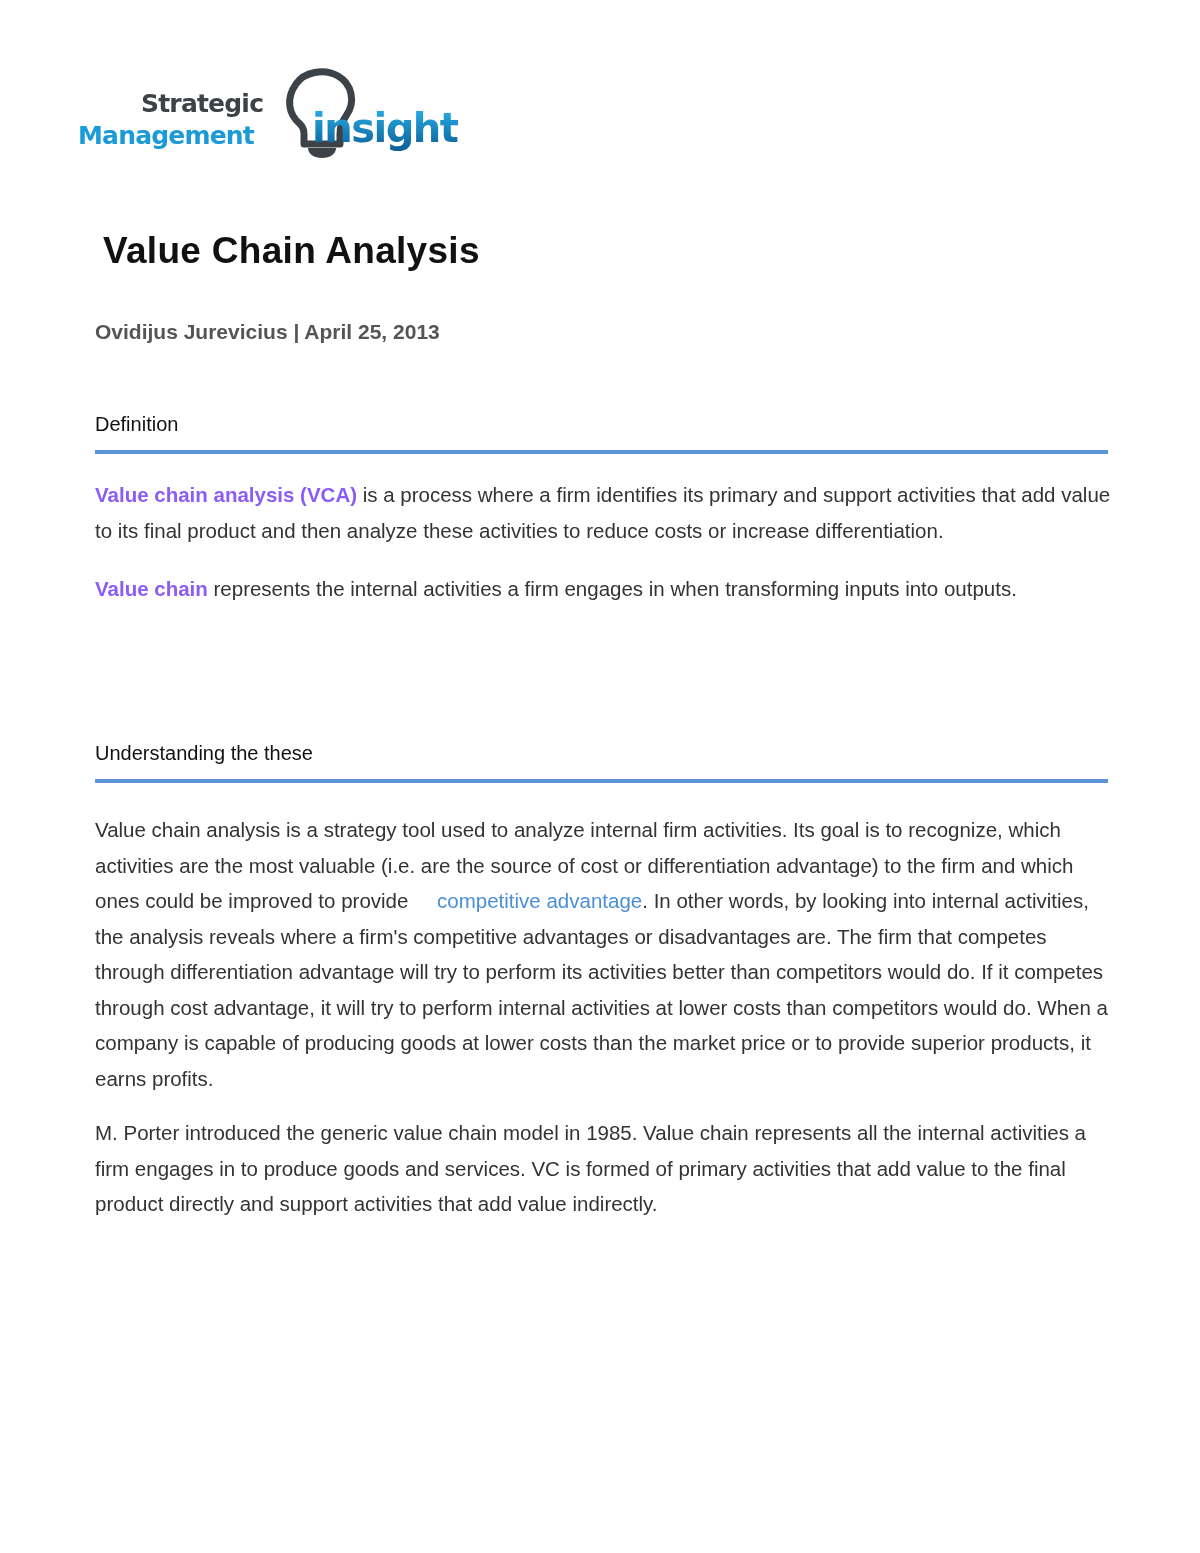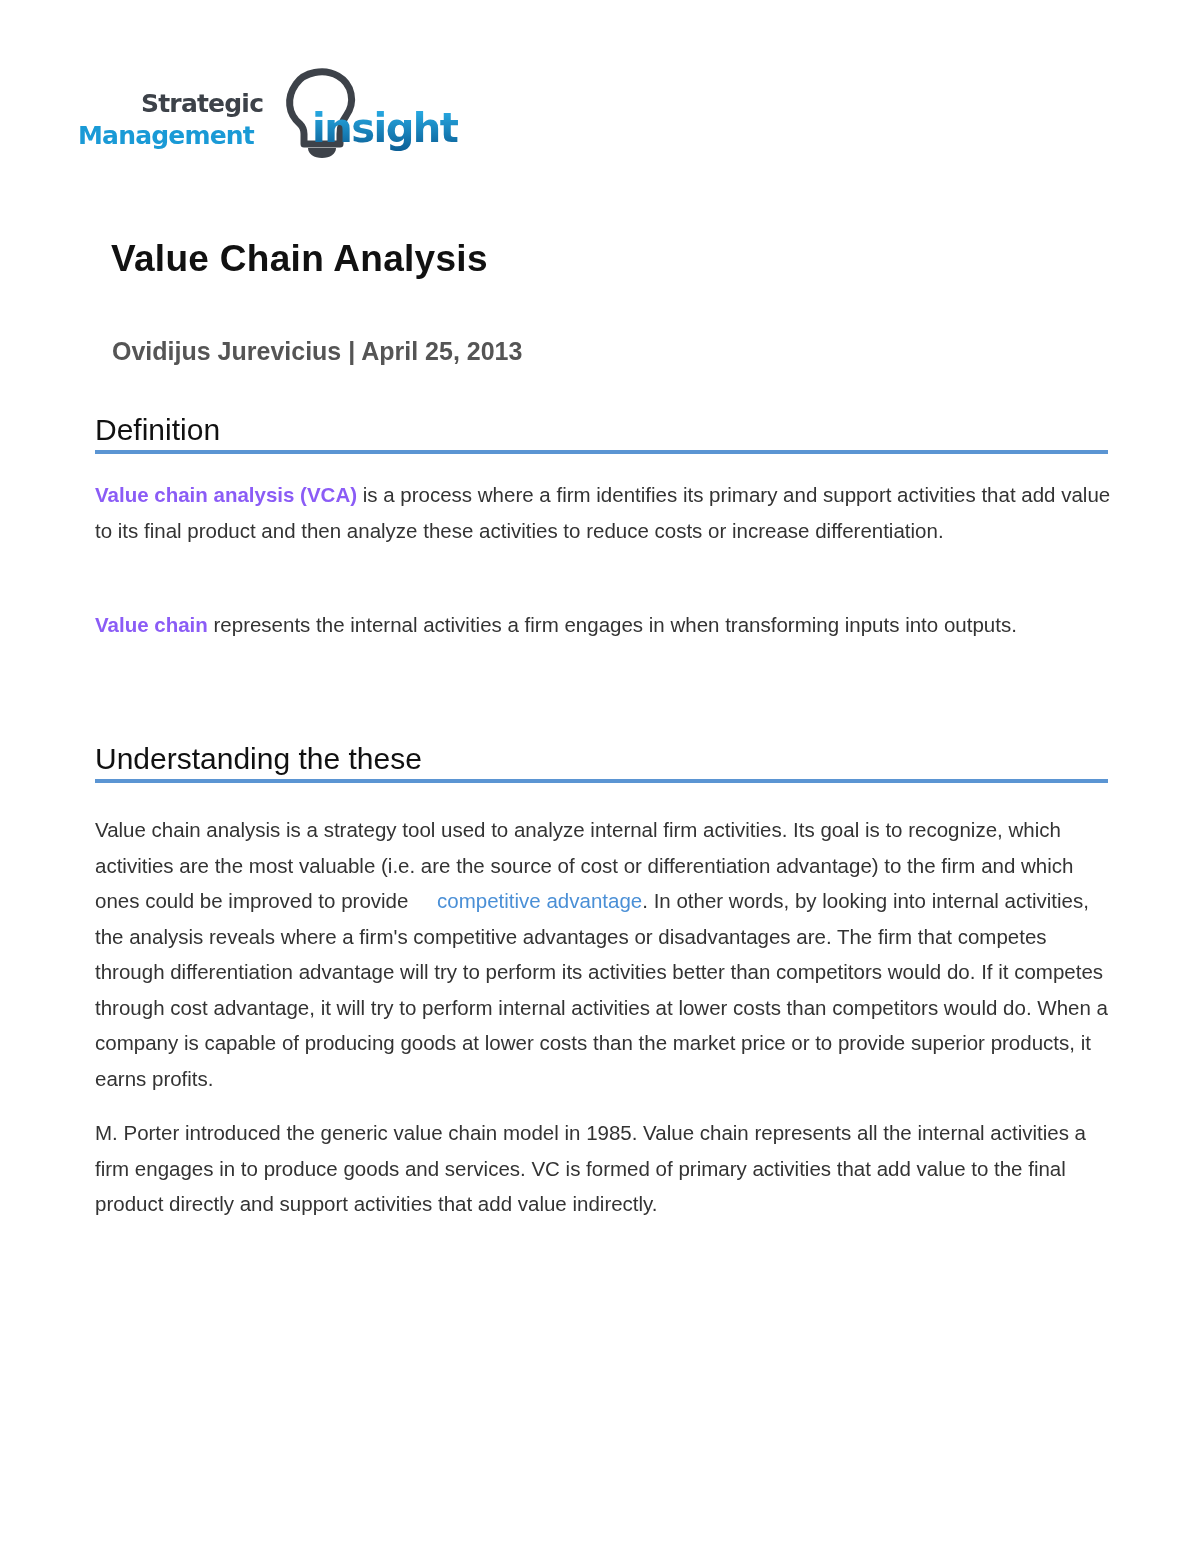--- a/index.html
+++ b/index.html
@@ -22,41 +22,41 @@
       top: 62px;
       width: 380px;
       height: 100px;
     }
     .logo svg { display: block; }
 
     .title {
       position: absolute;
       left: 95px;
       top: 222px;
-      margin: 16px;
+      margin: 8px;
       font-size: 37px;
       font-weight: bold;
       color: #111111;
       letter-spacing: 0.3px;
     }
     .byline {
       position: absolute;
       left: 95px;
       top: 320px;
-      margin: 17px;
-      font-size: 25px;
+      margin: 0;
+      font-size: 21px;
       font-weight: bold;
       color: #555555;
     }
     .section-heading {
       position: absolute;
       left: 95px;
       width: 1013px;
       margin: 0;
-      font-size: 30px;
+      font-size: 20px;
       font-weight: normal;
       color: #111111;
     }
     .section-rule {
       position: absolute;
       left: 95px;
       width: 1013px;
       height: 4px;
       background: #5b95d3;
     }
@@ -102,20 +102,20 @@
 
 <h1 class="title">Value Chain Analysis</h1>
 
 <p class="byline">Ovidijus Jurevicius | April 25, 2013</p>
 
 <h2 class="section-heading" style="top:413px;">Definition</h2>
 <div class="section-rule" style="top:450px;"></div>
 
 <p class="para" style="top:477px;"><b>Value chain analysis (VCA)</b><span> is a process where a firm identifies its primary and support activities that add value to its final product and then analyze these activities to reduce costs or increase differentiation.</span></p>
 
-<p class="para" style="top:607px;"><b>Value chain</b><span> represents the internal activities a firm engages in when transforming inputs into outputs.</span></p>
+<p class="para" style="top:571px;"><b>Value chain</b><span> represents the internal activities a firm engages in when transforming inputs into outputs.</span></p>
 
 <h2 class="section-heading" style="top:742px;">Understanding the these</h2>
 <div class="section-rule" style="top:779px;"></div>
 
 <p class="para" style="top:812px;"><span>Value chain analysis is a strategy tool used to analyze internal firm activities. Its goal is to recognize, which activities are the most valuable (i.e. are the source of cost or differentiation advantage) to the firm and which ones could be improved to provide </span><a class="link">competitive advantage</a><span>. In other words, by looking into internal activities, the analysis reveals where a firm's competitive advantages or disadvantages are. The firm that competes through differentiation advantage will try to perform its activities better than competitors would do. If it competes through cost advantage, it will try to perform internal activities at lower costs than competitors would do. When a company is capable of producing goods at lower costs than the market price or to provide superior products, it earns profits.</span></p>
 
 <p class="para" style="top:1115px;"><span>M. Porter introduced the generic value chain model in 1985. Value chain represents all the internal activities a firm engages in to produce goods and services. VC is formed of primary activities that add value to the final product directly and support activities that add value indirectly.</span></p>
 
 </body></html>

